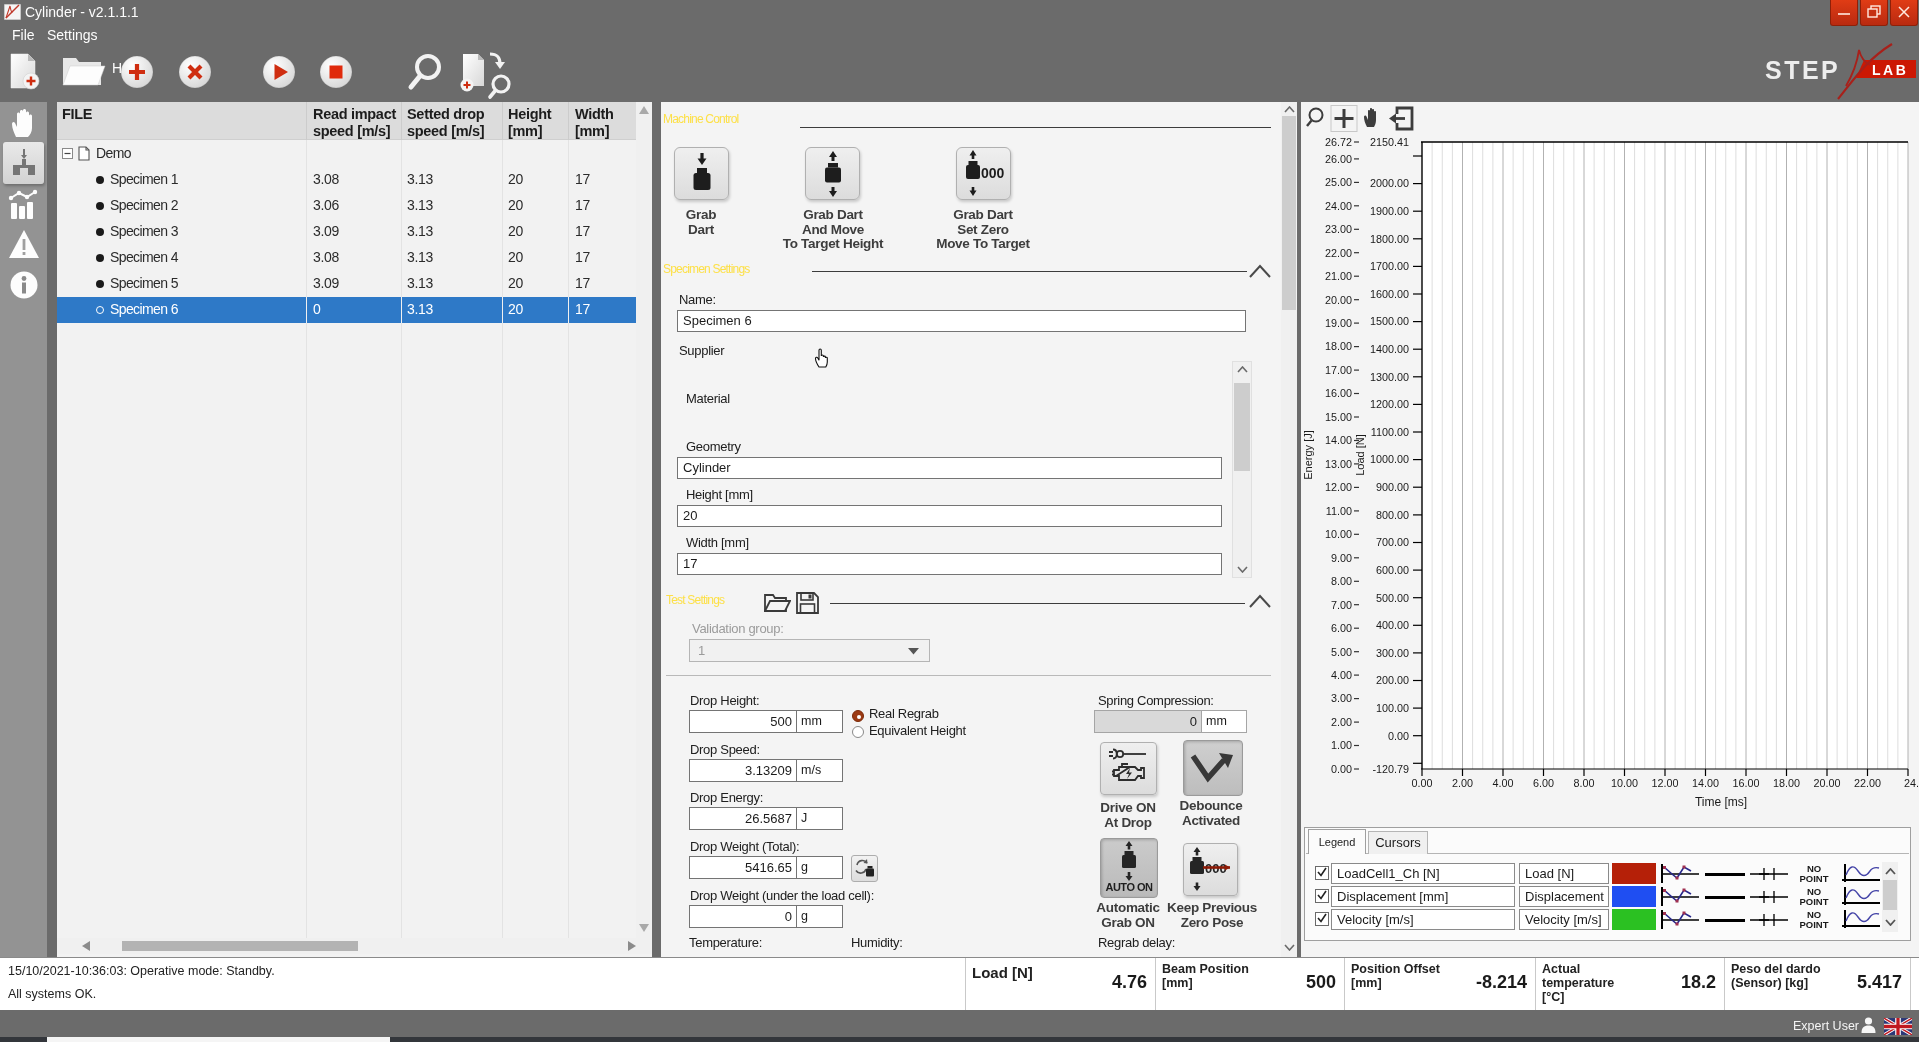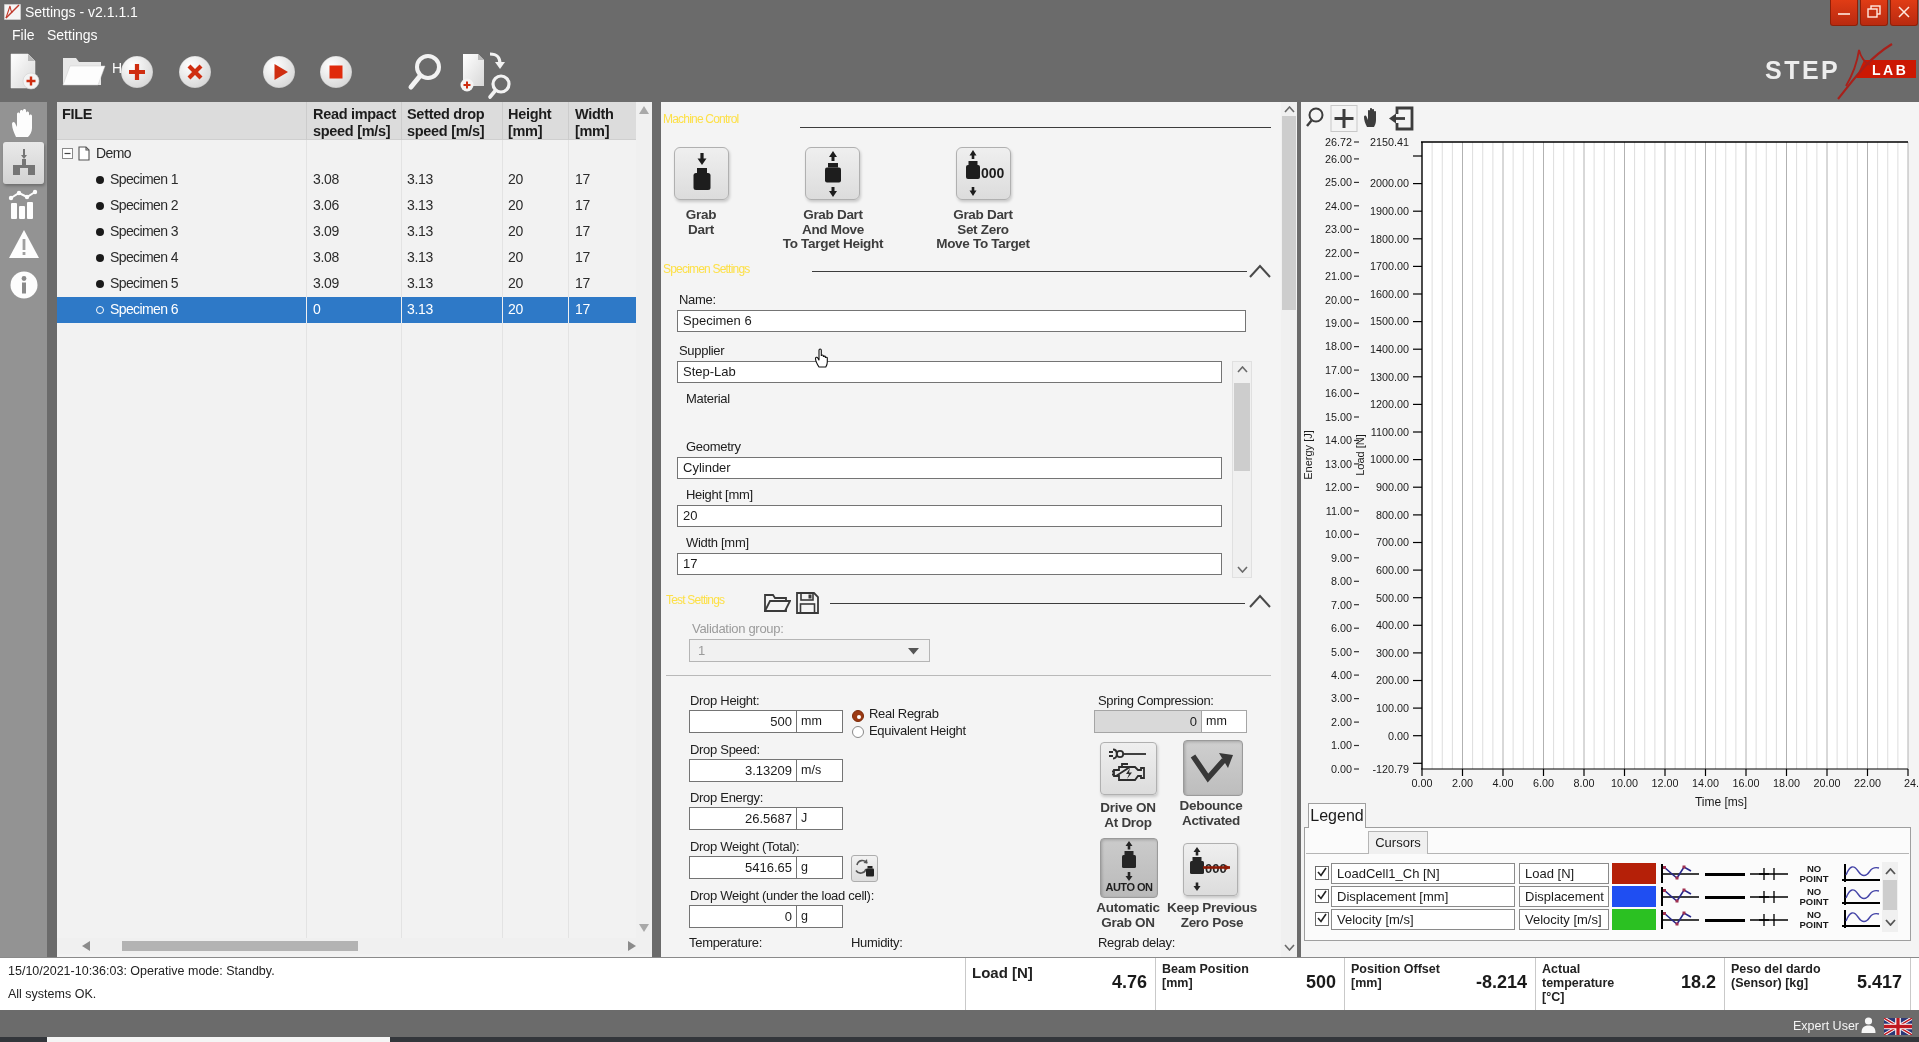--- a/index.html
+++ b/index.html
@@ -16,21 +16,21 @@
 .slbl{font-weight:bold;font-size:12.5px;color:#222;line-height:14px;padding:4px 0 0 6px;}
 .sval{position:absolute;right:8px;top:14px;font-weight:bold;font-size:18px;color:#1a1a1a;}
 </style></head><body>
 <div id="win">
 
 <svg class="abs" style="left:4px;top:4px" width="17" height="16" viewBox="0 0 17 16">
 <rect x="0" y="0" width="17" height="16" fill="#f5f5f5" stroke="#9a9a9a" stroke-width="1"></rect>
 <path d="M 2 14 C 6 10 10 6 15 1" stroke="#c0392b" stroke-width="1.4" fill="none"></path>
 <path d="M 2 14 C 4 8 5 5 6 2 C 6.5 5 7 7 8 9" stroke="#c0392b" stroke-width="1.1" fill="none"></path>
 </svg>
-<div class="abs" style="left:25px;top:4px;font-size:14px;color:#fdfdfd;">Settings - v2.1.1.1</div>
+<div class="abs" style="left:25px;top:4px;font-size:14px;color:#fdfdfd;">Cylinder - v2.1.1.1</div>
 <div class="abs" style="left:12px;top:27px;font-size:14px;color:#fdfdfd;">File</div>
 <div class="abs" style="left:47px;top:27px;font-size:14px;color:#fdfdfd;">Settings</div>
 <div class="abs" style="left:112px;top:27px;font-size:14px;color:#fdfdfd;margin-top:33px;">Help</div>
 
 <div class="abs" style="left:1830px;top:0;width:28px;height:26px;background:linear-gradient(#e03c15,#b92a10);border-radius:0 0 3px 3px;border-left:1px solid #8f2008;border-right:1px solid #8f2008;border-bottom:1px solid #8f2008;"><svg width="26" height="24" viewBox="0 0 26 24">
         <line x1="7" y1="14" x2="19" y2="14" stroke="#ffe9e0" stroke-width="1.6"></line>
       </svg></div>
 <div class="abs" style="left:1860px;top:0;width:28px;height:26px;background:linear-gradient(#e03c15,#b92a10);border-radius:0 0 3px 3px;border-left:1px solid #8f2008;border-right:1px solid #8f2008;border-bottom:1px solid #8f2008;"><svg width="26" height="24" viewBox="0 0 26 24">
         <rect x="10" y="6" width="9" height="8" fill="none" stroke="#ffe9e0" stroke-width="1.4"></rect>
         <rect x="7" y="9" width="9" height="8" fill="#c53012" stroke="#ffe9e0" stroke-width="1.4"></rect>
@@ -275,21 +275,20 @@
     </svg>
 <div class="btnlbl" style="left:923px;top:208px;width:120px;">Grab Dart<br>Set Zero<br>Move To Target</div>
 <div class="hdr" style="left:663px;top:262px;">Specimen Settings</div>
 <div class="hline" style="left:812px;top:271px;width:435px;"></div>
 <svg class="abs" style="left:1249px;top:264px" width="22" height="14">
       <path d="M1 13 L11 2 L21 13" stroke="#4a4a4a" stroke-width="2" fill="none"></path>
     </svg>
 <div class="lbl" style="left:679px;top:292px;">Name:</div>
 <div class="tb" style="left:677px;top:310px;width:569px;height:22px;">Specimen 6</div>
 <div class="lbl" style="left:679px;top:343px;">Supplier</div>
-<div class="tb" style="left:677px;top:361px;width:545px;height:22px;">Step-Lab</div>
 <div class="lbl" style="left:686px;top:391px;">Material</div>
 <div class="lbl" style="left:686px;top:439px;">Geometry</div>
 <div class="tb" style="left:677px;top:457px;width:545px;height:22px;">Cylinder</div>
 <div class="lbl" style="left:686px;top:487px;">Height [mm]</div>
 <div class="tb" style="left:677px;top:505px;width:545px;height:22px;">20</div>
 <div class="lbl" style="left:686px;top:535px;">Width [mm]</div>
 <div class="tb" style="left:677px;top:553px;width:545px;height:22px;">17</div>
 <div class="abs" style="left:1232px;top:361px;width:20px;height:217px;background:#f0f0f0;border:1px solid #e0e0e0;"></div>
 <svg class="abs" style="left:1237px;top:366px" width="11" height="7">
       <path d="M1 6 L5.5 1 L10 6" stroke="#6a6a6a" stroke-width="1.6" fill="none"></path>
@@ -600,21 +599,21 @@
 <line x1="6.5" y1="15.5" x2="2" y2="21" stroke="#3d3d3d" stroke-width="2.4"></line>
 <rect x="26" y="0.5" width="26" height="26" fill="none" stroke="#c8c8c8" stroke-width="1"></rect>
 <path d="M39 4 L39 23 M29.5 13.5 L48.5 13.5" stroke="#3d3d3d" stroke-width="3"></path>
 <path d="M62 22 C60 18 59 15 59 12 C59 10.5 61 10 61.5 11.5 L63 15 L63 6 C63 4.6 65 4.6 65 6 L65 4 C65 2.6 67 2.6 67 4 L67 5 C67 3.6 69 3.6 69 5 L69 7 C69 5.6 71 5.6 71 7 L71 15 C71 18 70 20 69 22 Z" fill="#3d3d3d"></path>
 <path d="M92 9 L92 3 L107 3 L107 24 L92 24 L92 18" fill="none" stroke="#3d3d3d" stroke-width="2.8"></path>
 <path d="M100 13.5 L88 13.5" stroke="#3d3d3d" stroke-width="2.8"></path>
 <path d="M84 13.5 L91 8.5 L91 18.5 Z" fill="#3d3d3d"></path>
 </svg>
 <div class="abs" style="left:1304px;top:827px;width:607px;height:114px;background:#fbfbfb;border:1px solid #9f9f9f;"></div>
 <div class="abs" style="left:1306px;top:853px;width:603px;height:1px;background:#b5b5b5;"></div>
-<div class="abs" style="left:1308px;top:803px;width:58px;height:25px;background:#fbfbfb;border:1px solid #9f9f9f;border-bottom:none;font-size:16px;color:#1b1b1b;text-align:center;line-height:24px;">Legend</div>
+<div class="abs" style="left:1308px;top:829px;width:58px;height:25px;background:#fbfbfb;border:1px solid #9f9f9f;border-bottom:none;font-size:11px;color:#1b1b1b;text-align:center;line-height:24px;">Legend</div>
 <div class="abs" style="left:1368px;top:831px;width:60px;height:23px;background:#f0f0f0;border:1px solid #b5b5b5;border-bottom:none;font-size:13px;color:#1b1b1b;text-align:center;line-height:22px;">Cursors</div>
 <div class="abs" style="left:1315px;top:866px;width:14px;height:14px;background:#fff;border:1px solid #6a6a6a;"></div>
 <svg class="abs" style="left:1316px;top:866px" width="12" height="12">
       <path d="M2 6 L5 9.5 L10 2" stroke="#222" stroke-width="1.6" fill="none"></path>
     </svg>
 <div class="tb" style="left:1331px;top:863px;width:184px;height:21px;border-color:#8a8a8a;line-height:19px;">LoadCell1_Ch [N]</div>
 <div class="tb" style="left:1519px;top:863px;width:90px;height:21px;border-color:#8a8a8a;line-height:19px;">Load [N]</div>
 <div class="abs" style="left:1612px;top:863px;width:44px;height:21px;background:#b52008;"></div>
 <svg class="abs" style="left:1660px;top:863px" width="40" height="21" viewBox="0 0 40 21">
       <line x1="2" y1="1" x2="2" y2="20" stroke="#000" stroke-width="2"></line>

